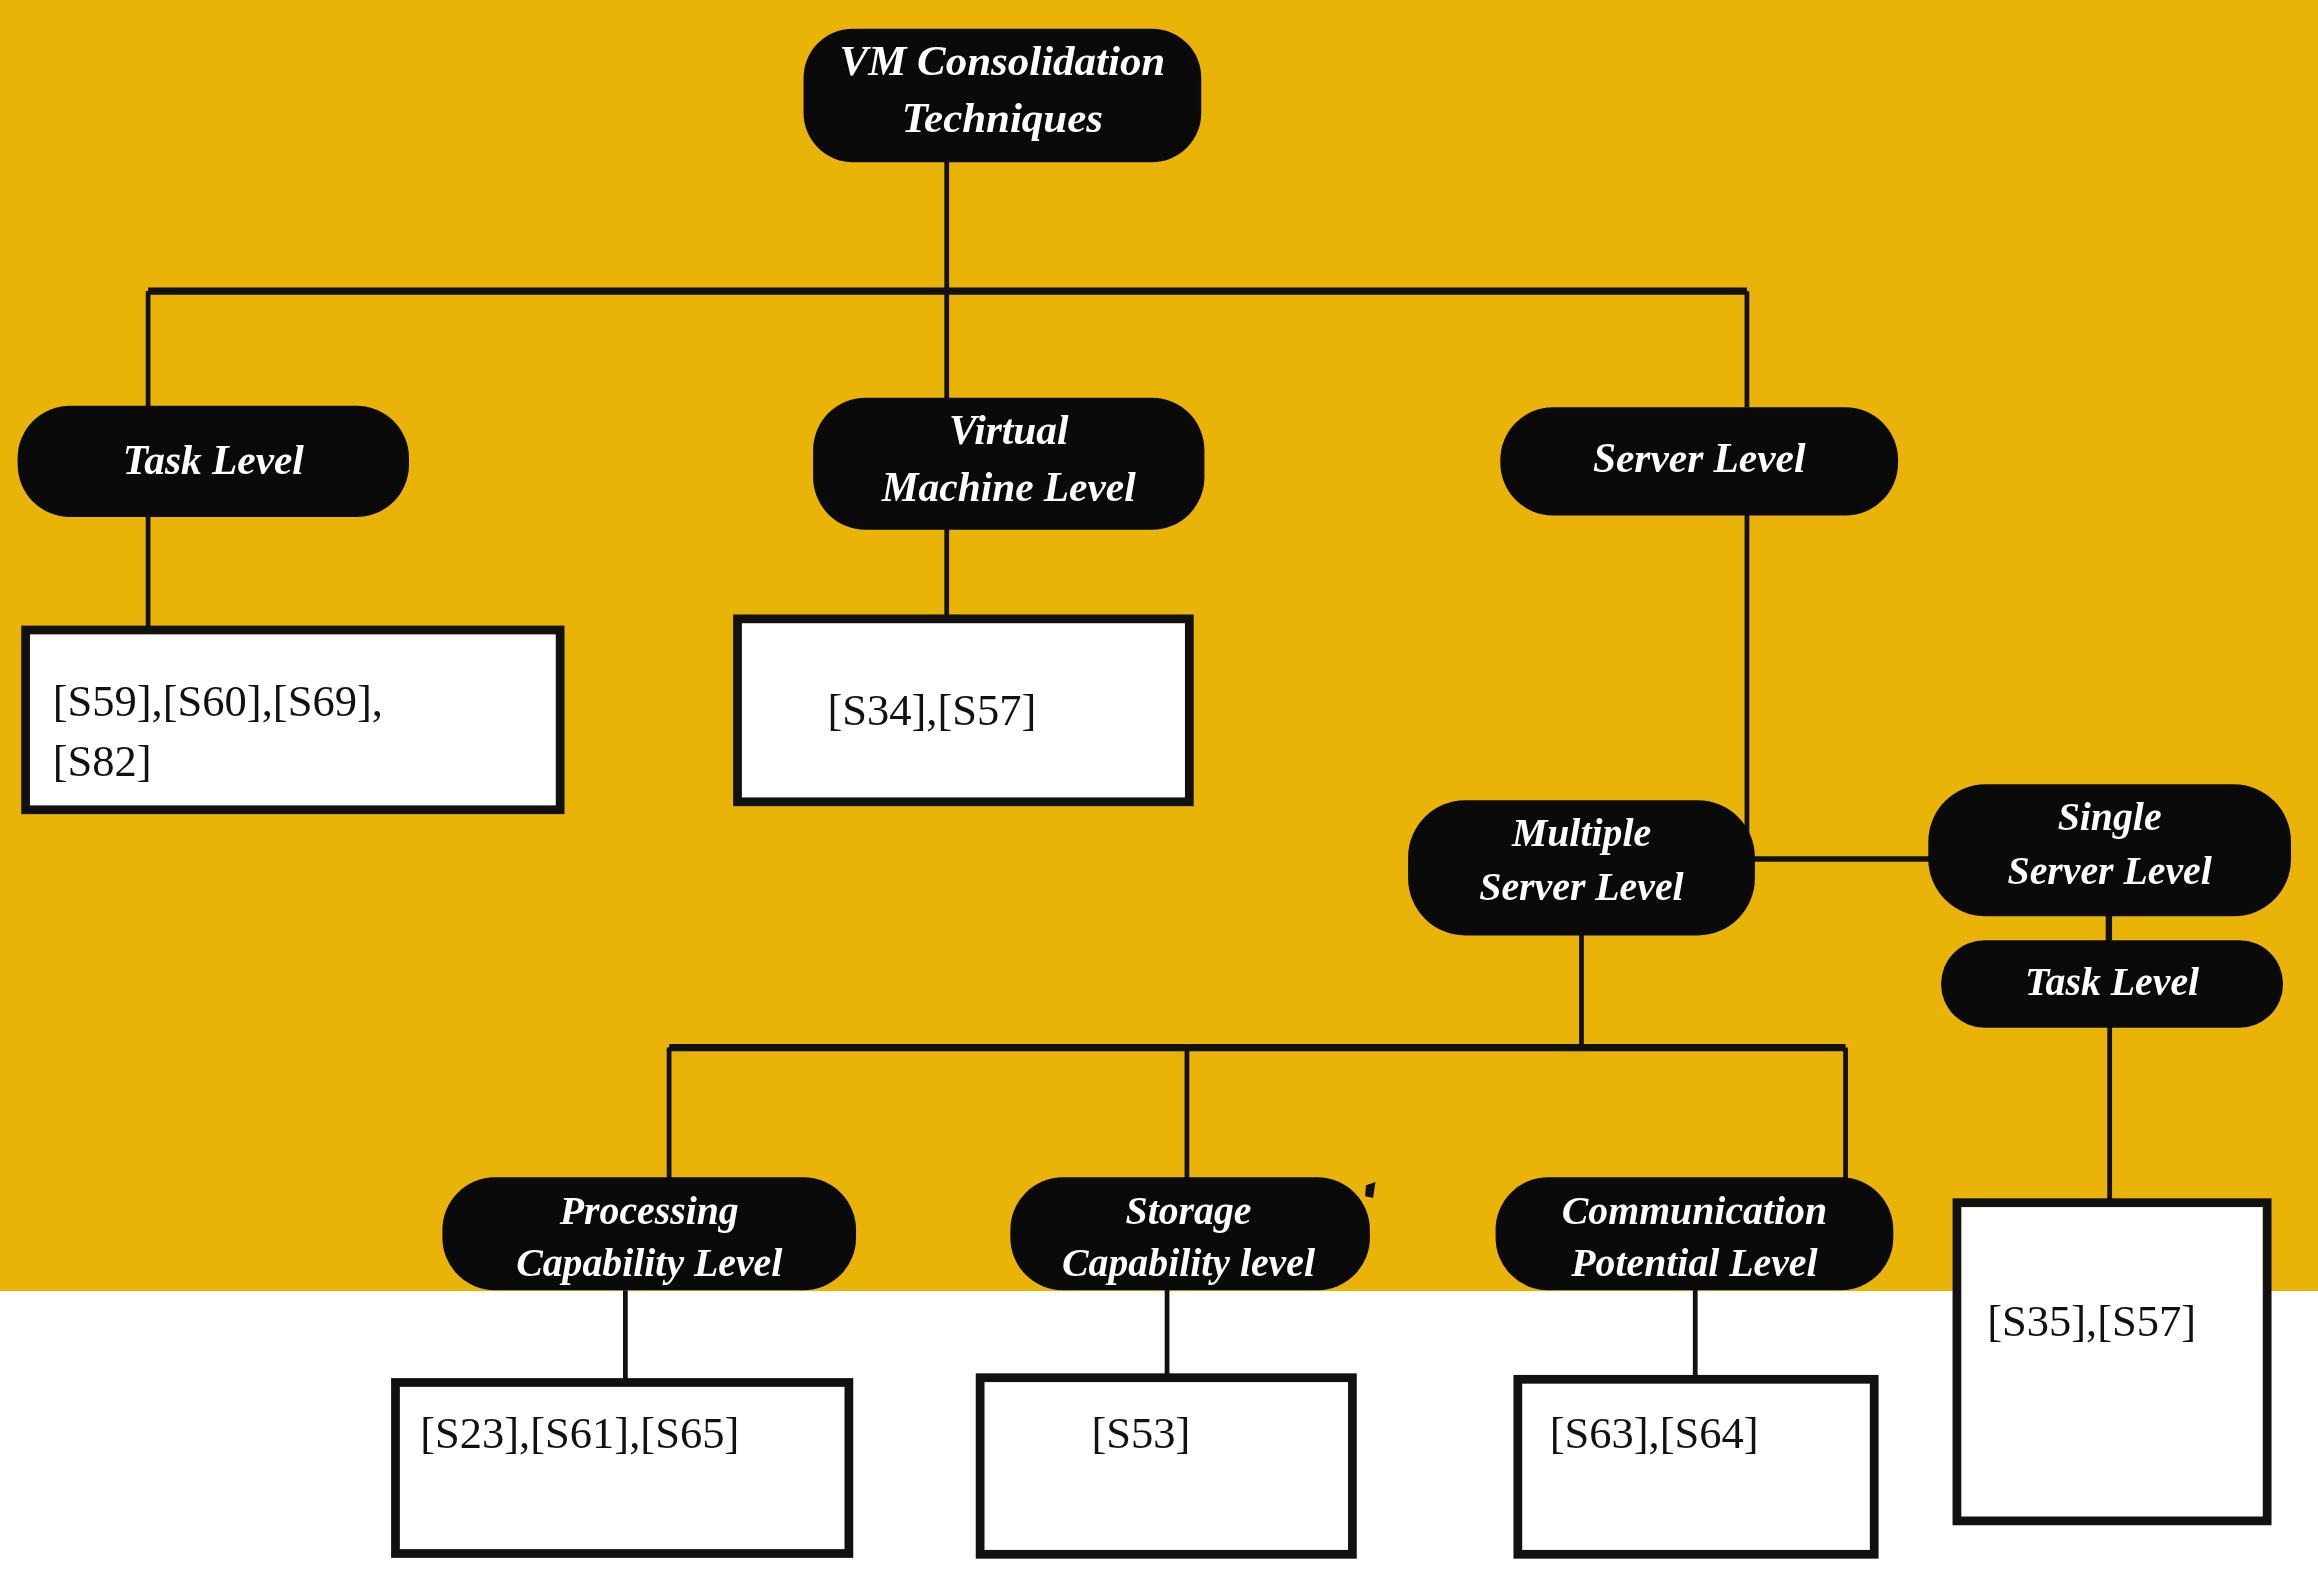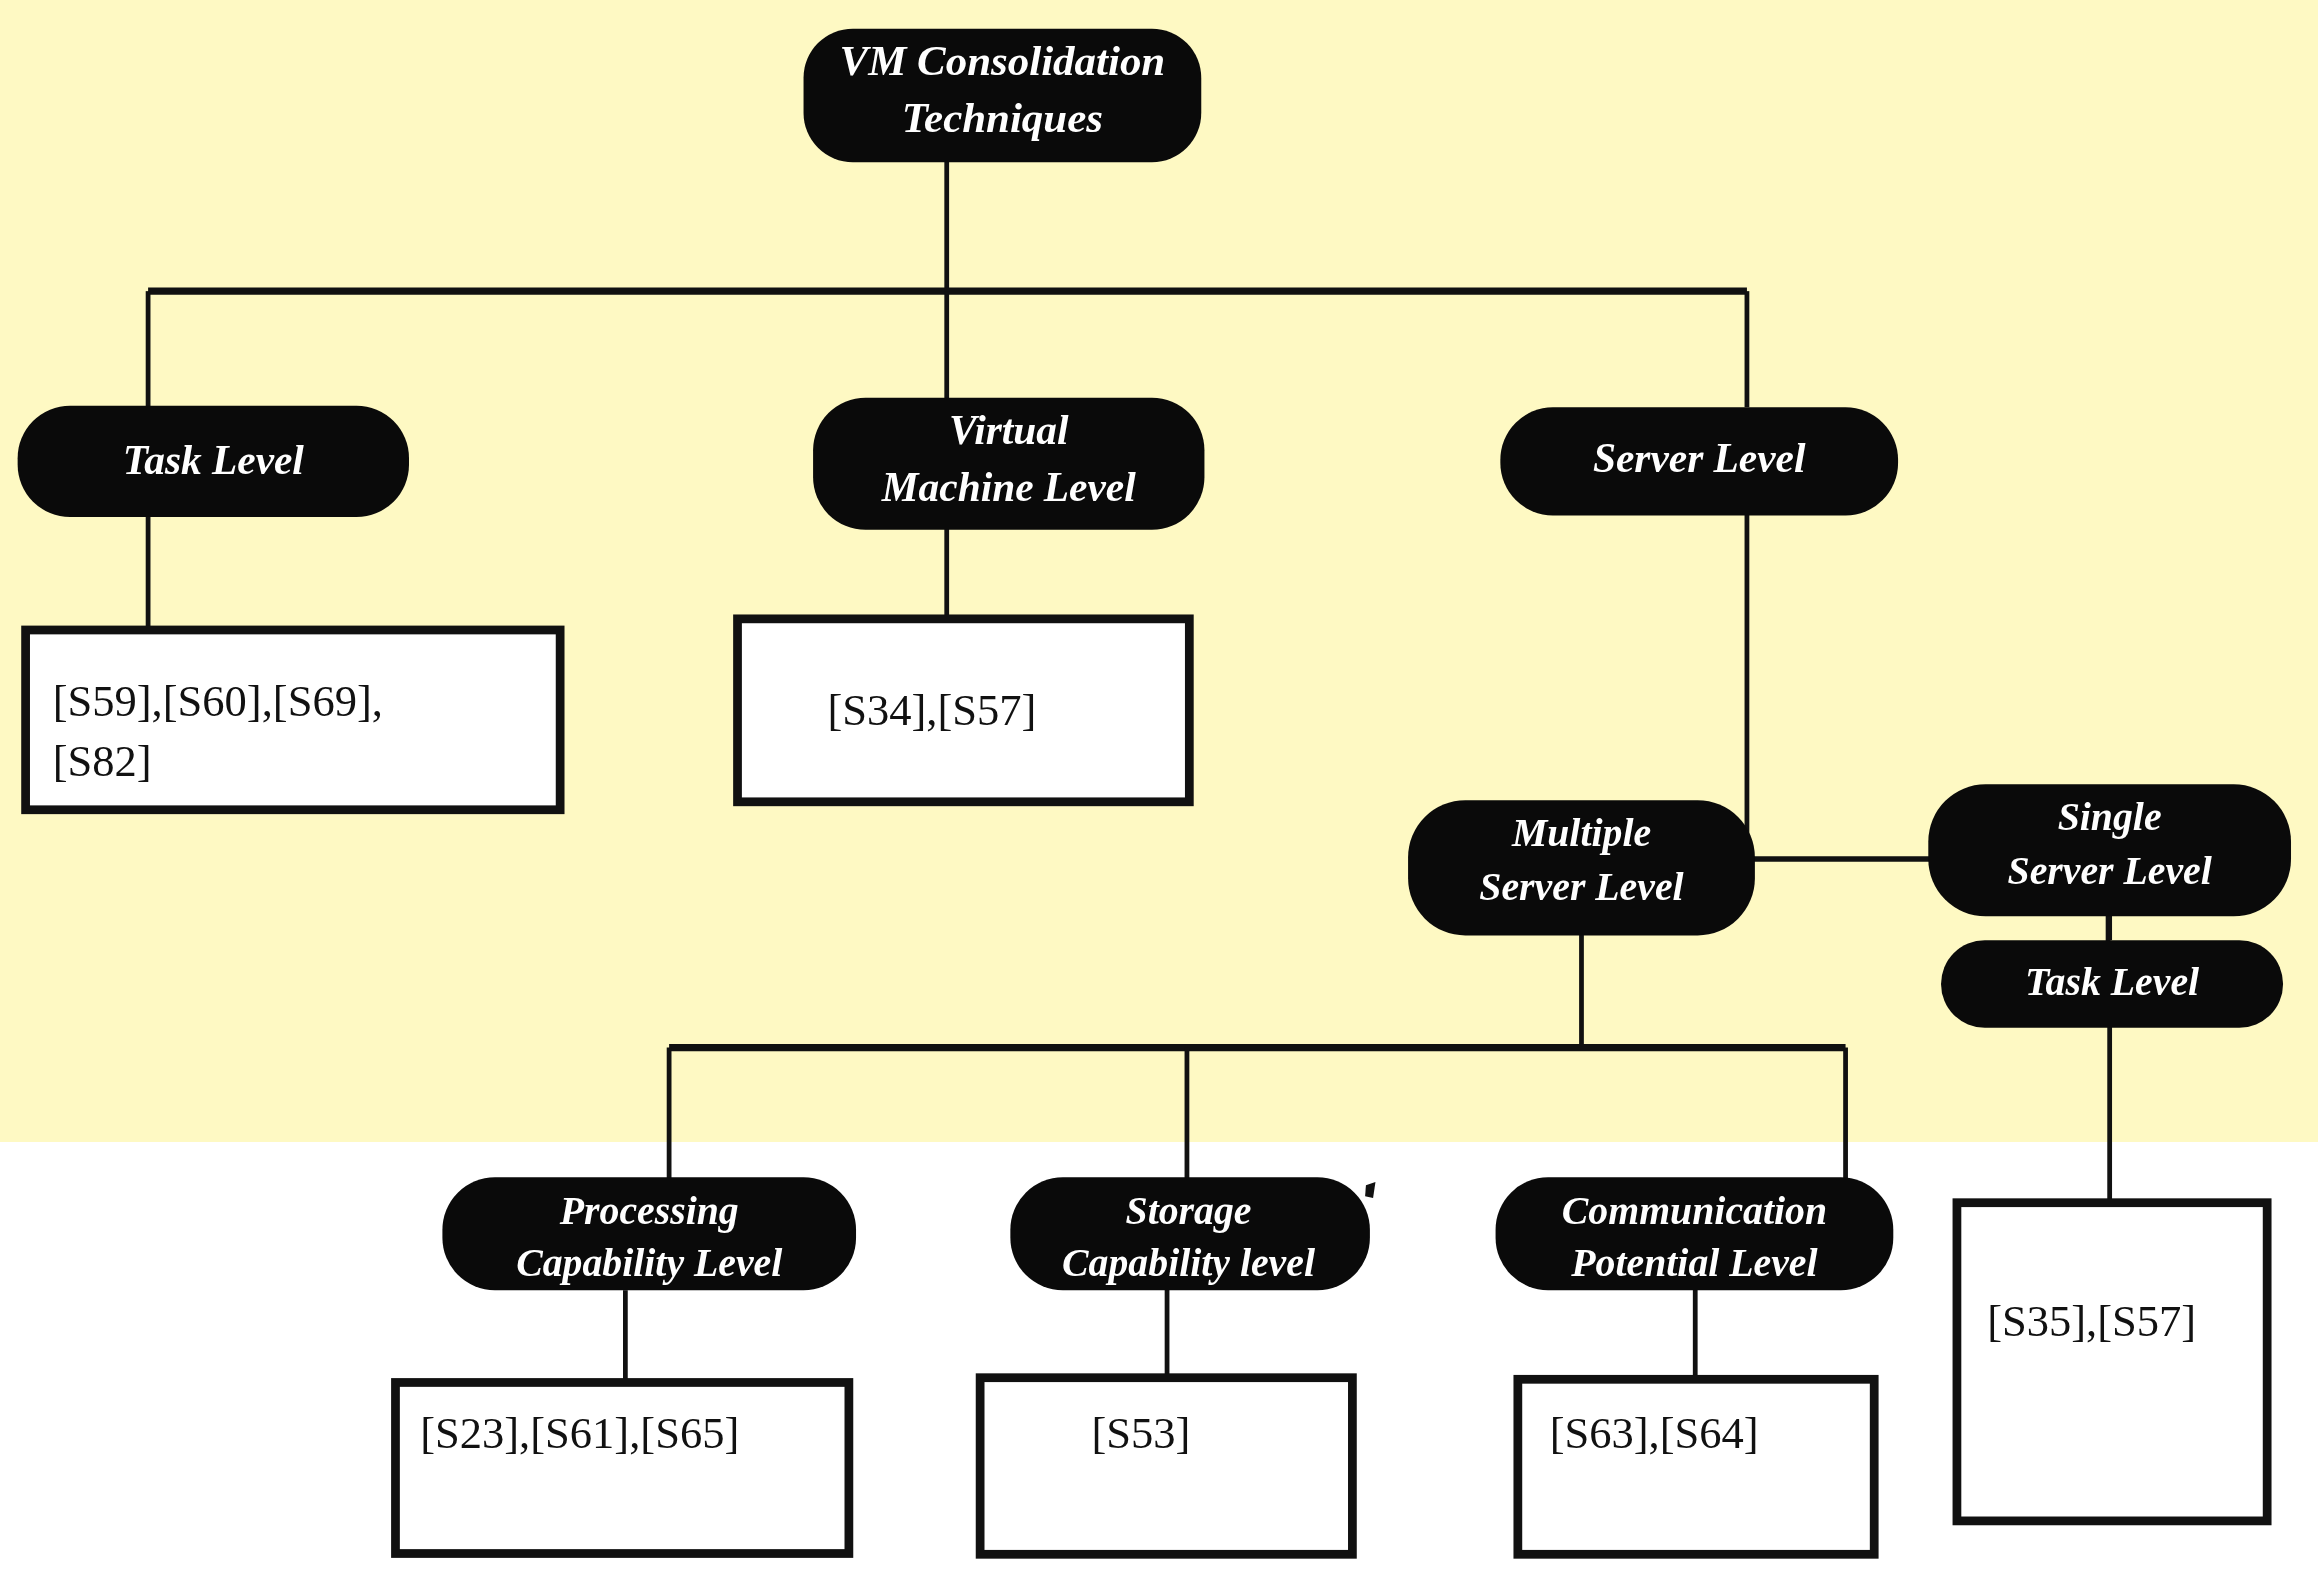--- a/index.html
+++ b/index.html
@@ -10,22 +10,22 @@
   }
   body {
     width: 2319px;
     height: 1571px;
     font-family: "Liberation Serif", "DejaVu Serif", serif;
     overflow: hidden;
   }
   #diagram-root {
     position: relative;
     width: 2319px;
-    height: 1142px;
-    background: #fef9c3;
+    height: 1291px;
+    background: #eab308;
   }
   svg#tree-svg {
     position: absolute;
     top: 0; left: 0;
     width: 2319px;
     height: 1571px;
     display: block;
   }
   .node-label {
     font-family: "Liberation Serif", "DejaVu Serif", serif;

